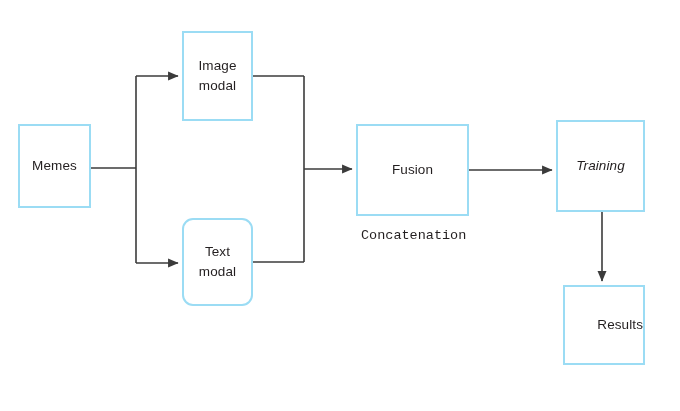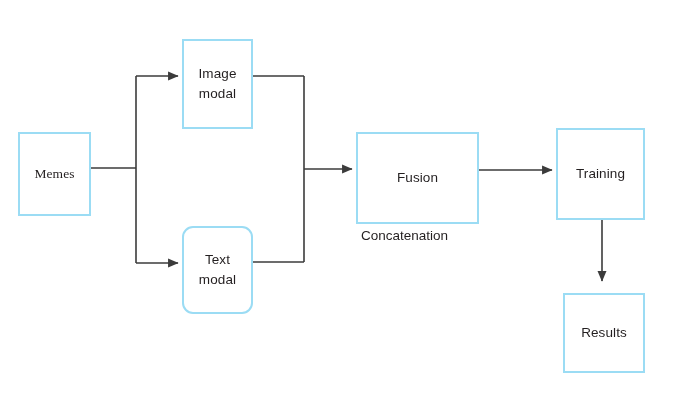--- a/index.html
+++ b/index.html
@@ -30,47 +30,47 @@
     background: #ffffff;
     display: flex;
     align-items: center;
     justify-content: center;
     text-align: center;
     color: #231f20;
     font-size: 13.5px;
     line-height: 1.45;
     letter-spacing: 0.1px;
     z-index: 2;
-    margin-top: 8px;
   }
   .node-label {
     display: block;
     white-space: pre-line;
   }
-  #node-memes   { left: 18px;  top: 124px; width: 73px;  height: 84px; font-family: Liberation Serif, serif; }
+  #node-memes   { left: 18px;  top: 124px; width: 73px;  height: 84px; }
   #node-image   { left: 182px; top: 31px;  width: 71px;  height: 90px; }
   #node-text    { left: 182px; top: 218px; width: 71px;  height: 88px; border-radius: 11px; }
-  #node-fusion  { left: 356px; top: 124px; width: 123px; height: 92px; }
-  #node-training{ left: 556px; top: 120px; width: 89px;  height: 92px; }
-  #node-results { left: 563px; top: 285px; width: 82px;  height: 80px; }
+  #node-fusion  { left: 356px; top: 124px; width: 113px; height: 92px; }
+  #node-training{ left: 556px; top: 120px; width: 89px;  height: 92px; font-style: italic; }
+  #node-results { left: 563px; top: 285px; width: 82px;  height: 80px; justify-content: flex-end; }
 
   #fusion-methods {
     position: absolute;
     left: 361px;
     top: 224px;
     width: 150px;
     color: #231f20;
     font-size: 13.5px;
     line-height: 1.72;
     text-align: left;
     z-index: 2;
   }
   #fusion-methods .method-item {
     display: block;
     white-space: nowrap;
+    font-family: Liberation Mono, monospace;
   }
 </style>
 </head>
 <body>
 
 <div id="diagram-root">
 
   <svg id="edge-layer" viewBox="0 0 680 411" width="680" height="411" xmlns="http://www.w3.org/2000/svg">
     <defs>
       <marker id="arrowhead" markerWidth="7" markerHeight="7" refX="6.2" refY="3" orient="auto" markerUnits="strokeWidth">

